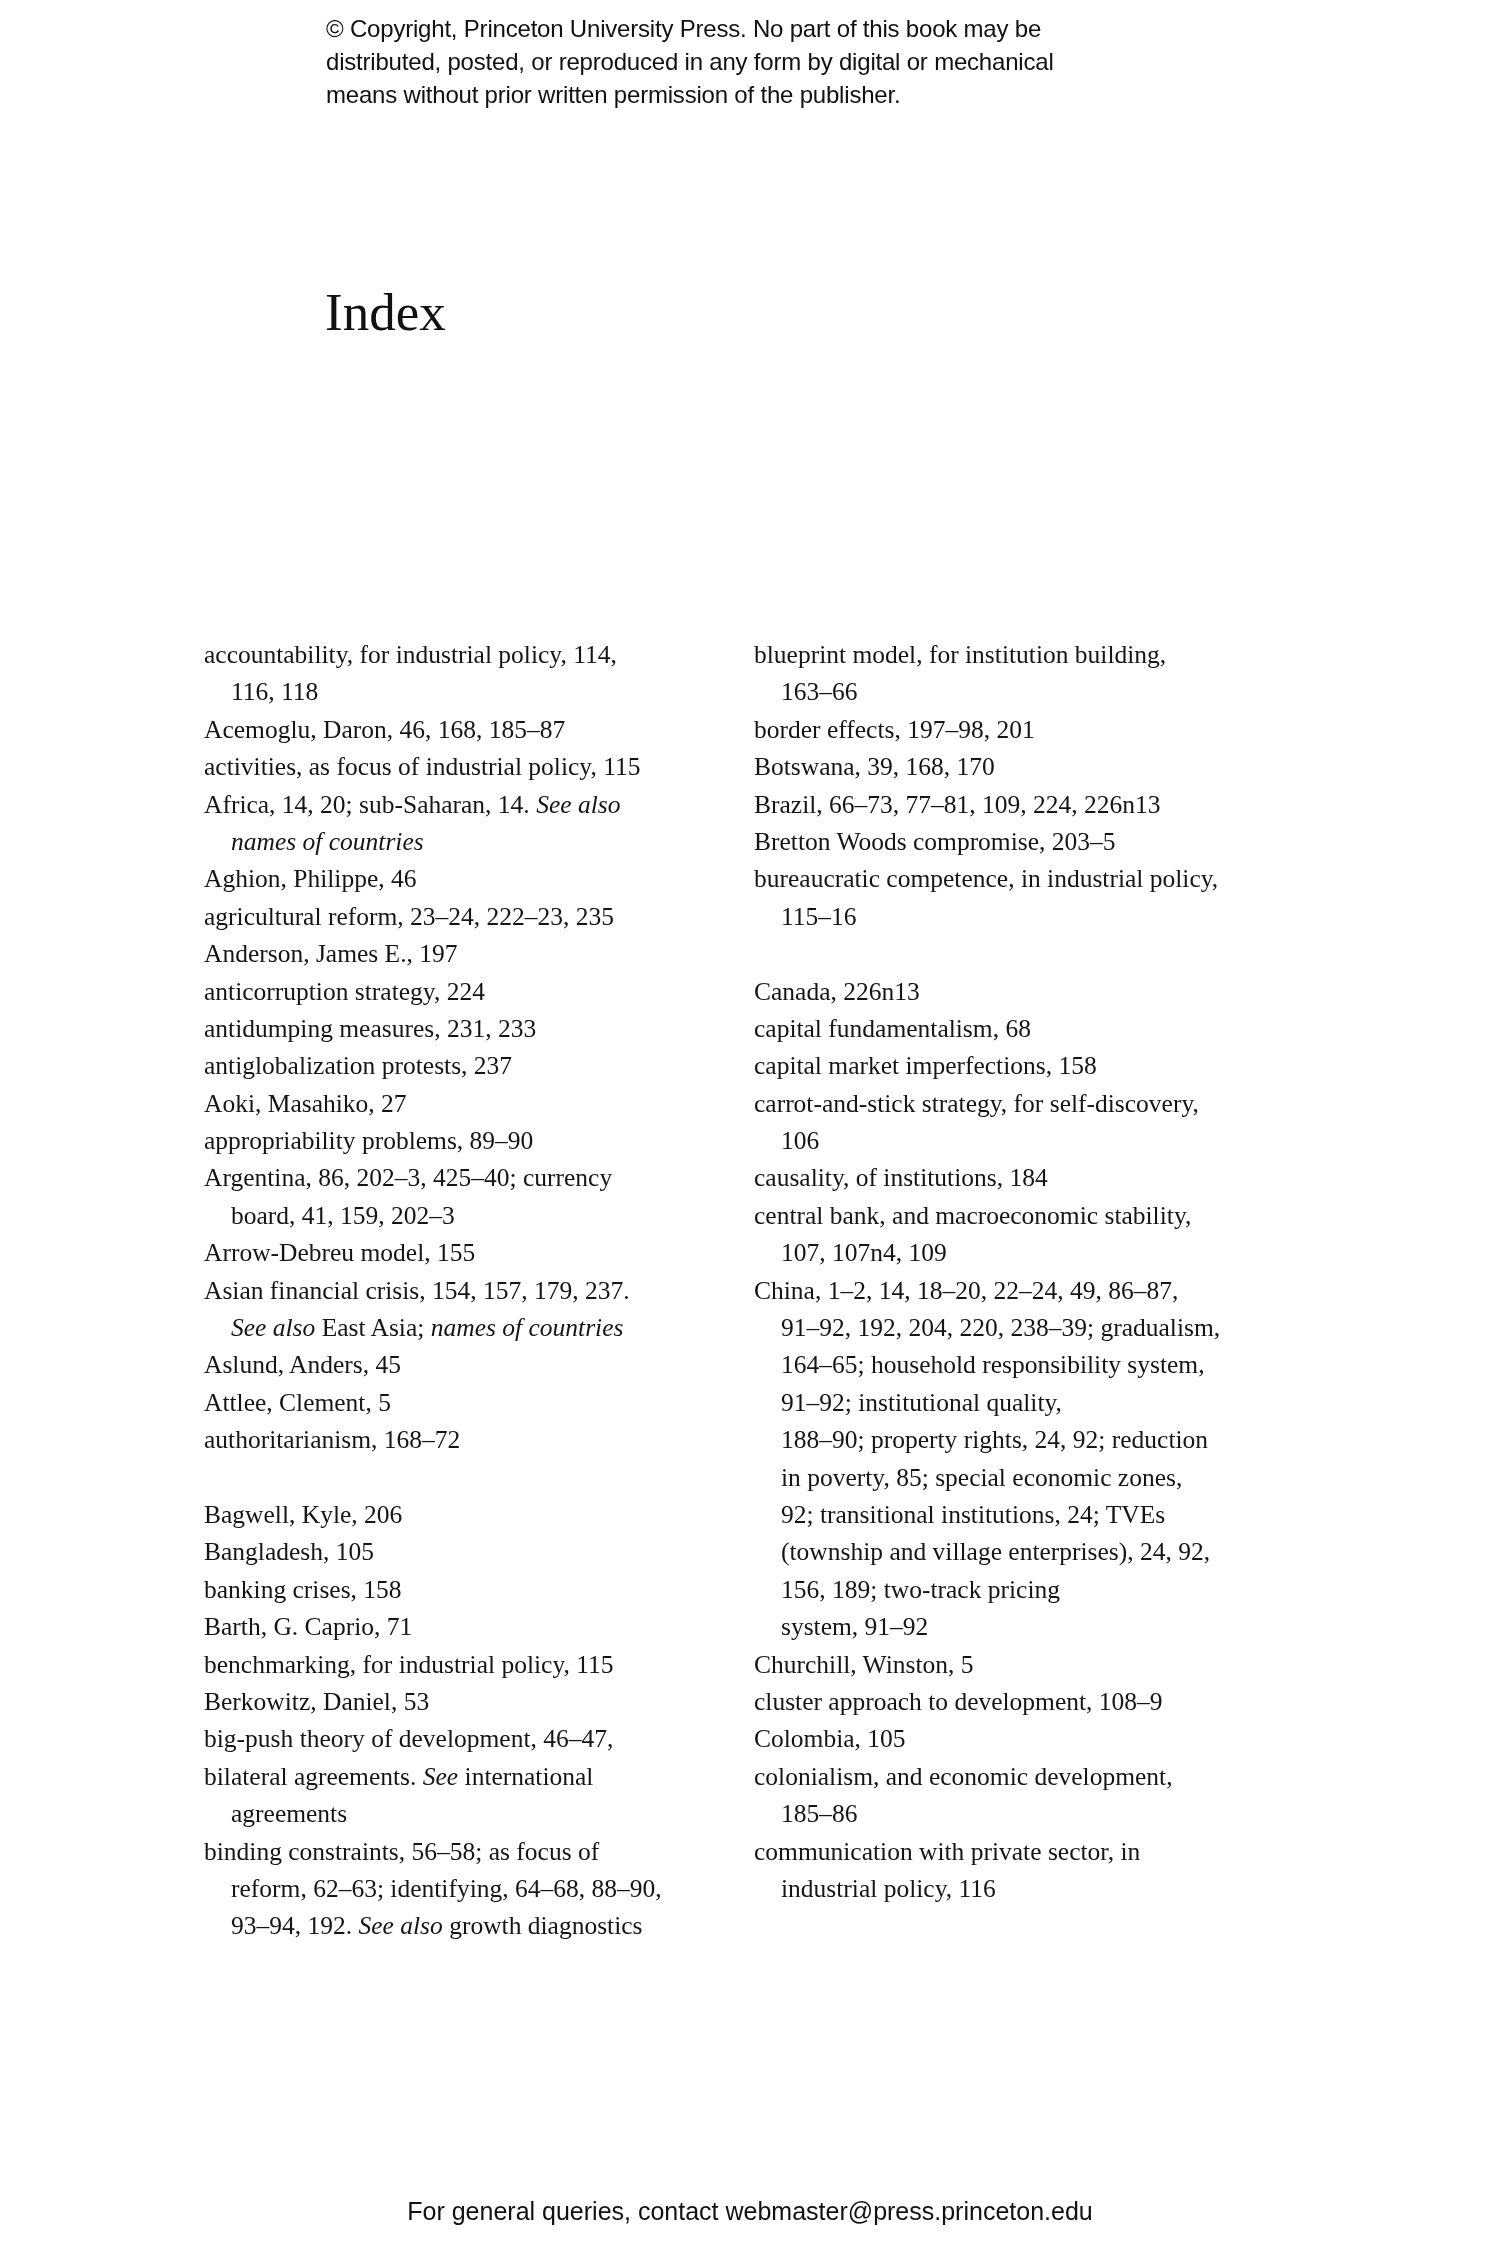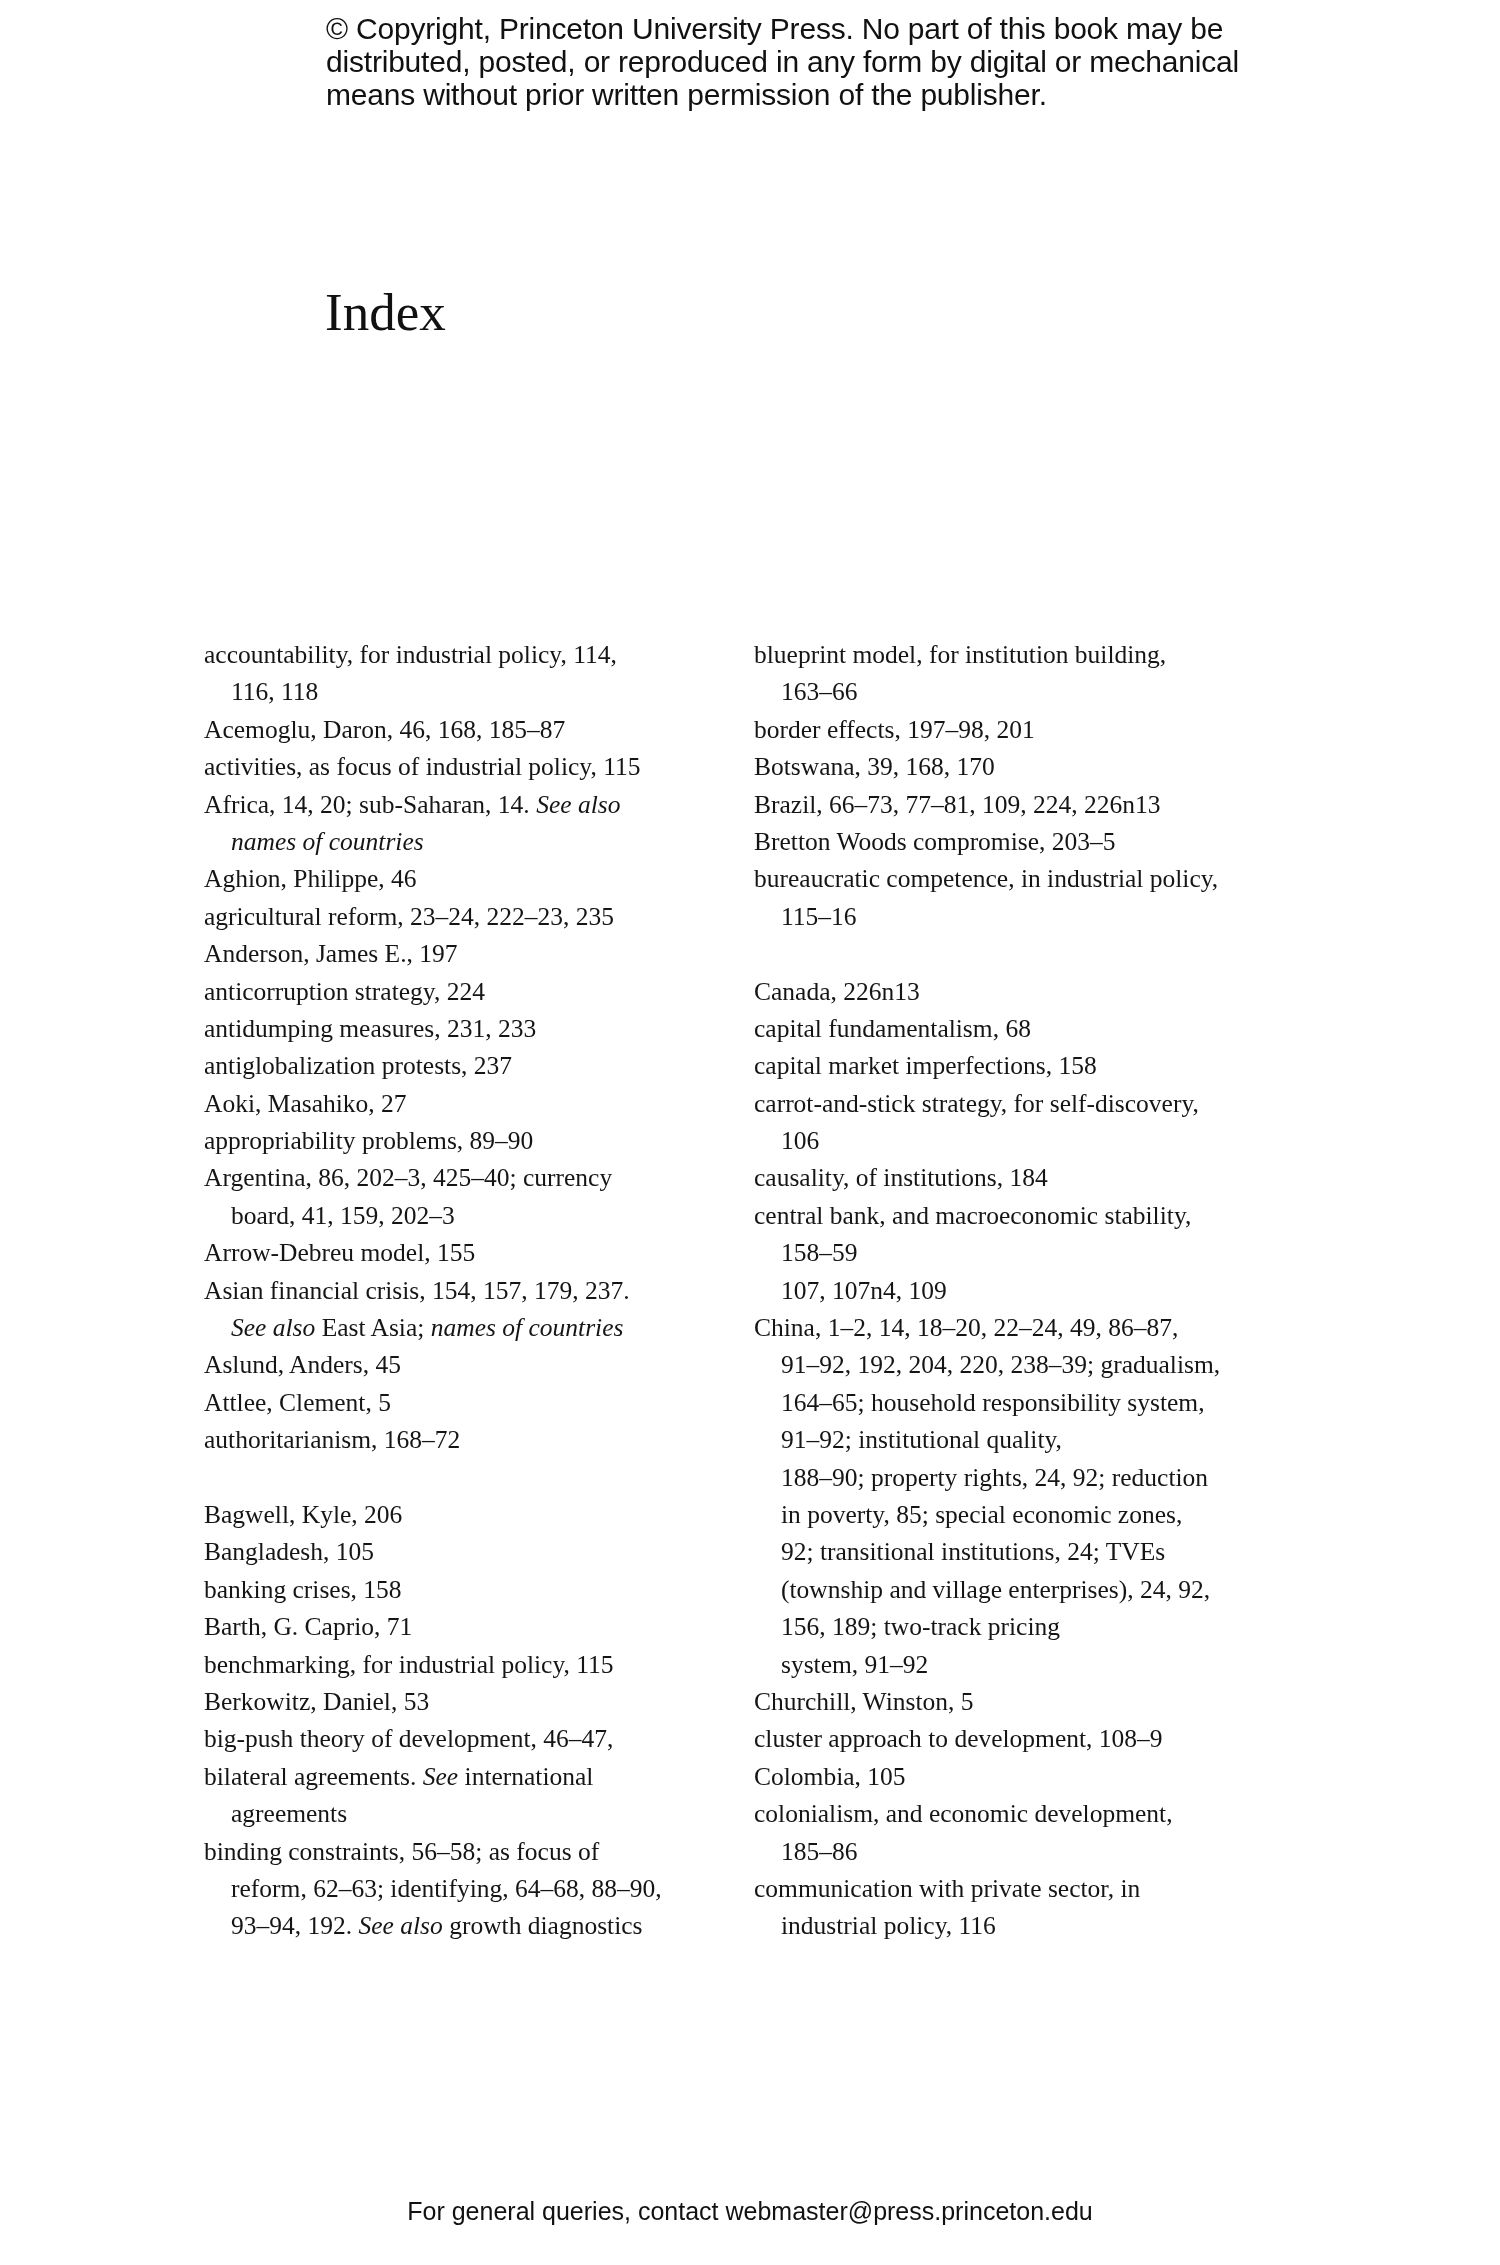--- a/index.html
+++ b/index.html
@@ -13,21 +13,21 @@
       position: relative;
       overflow: hidden;
       color: #161616;
     }
     .copyright {
       position: absolute;
       left: 326px;
       top: 12px;
       width: 900px;
       font-family: "Liberation Sans", sans-serif;
-      font-size: 30px;
+      font-size: 24px;
       line-height: 33px;
       color: #111;
       letter-spacing: -0.2px;
     }
     .copyright div { white-space: nowrap; }
     .index-title {
       position: absolute;
       left: 325px;
       top: 282px;
       font-family: "Liberation Serif", serif;
@@ -121,21 +121,20 @@
     <div class="line"><span>bureaucratic competence, in industrial policy,</span></div>
     <div class="line cont"><span>115–16</span></div>
     <div class="line blank"></div>
     <div class="line"><span>Canada, 226n13</span></div>
     <div class="line"><span>capital fundamentalism, 68</span></div>
     <div class="line"><span>capital market imperfections, 158</span></div>
     <div class="line"><span>carrot-and-stick strategy, for self-discovery,</span></div>
     <div class="line cont"><span>106</span></div>
     <div class="line"><span>causality, of institutions, 184</span></div>
     <div class="line"><span>central bank, and macroeconomic stability,</span></div>
-    <div class="line cont"><span>158–59</span></div>
     <div class="line cont"><span>107, 107n4, 109</span></div>
     <div class="line"><span>China, 1–2, 14, 18–20, 22–24, 49, 86–87,</span></div>
     <div class="line cont"><span>91–92, 192, 204, 220, 238–39; gradualism,</span></div>
     <div class="line cont"><span>164–65; household responsibility system,</span></div>
     <div class="line cont"><span>91–92; institutional quality,</span></div>
     <div class="line cont"><span>188–90; property rights, 24, 92; reduction</span></div>
     <div class="line cont"><span>in poverty, 85; special economic zones,</span></div>
     <div class="line cont"><span>92; transitional institutions, 24; TVEs</span></div>
     <div class="line cont"><span>(township and village enterprises), 24, 92,</span></div>
     <div class="line cont"><span>156, 189; two-track pricing</span></div>

